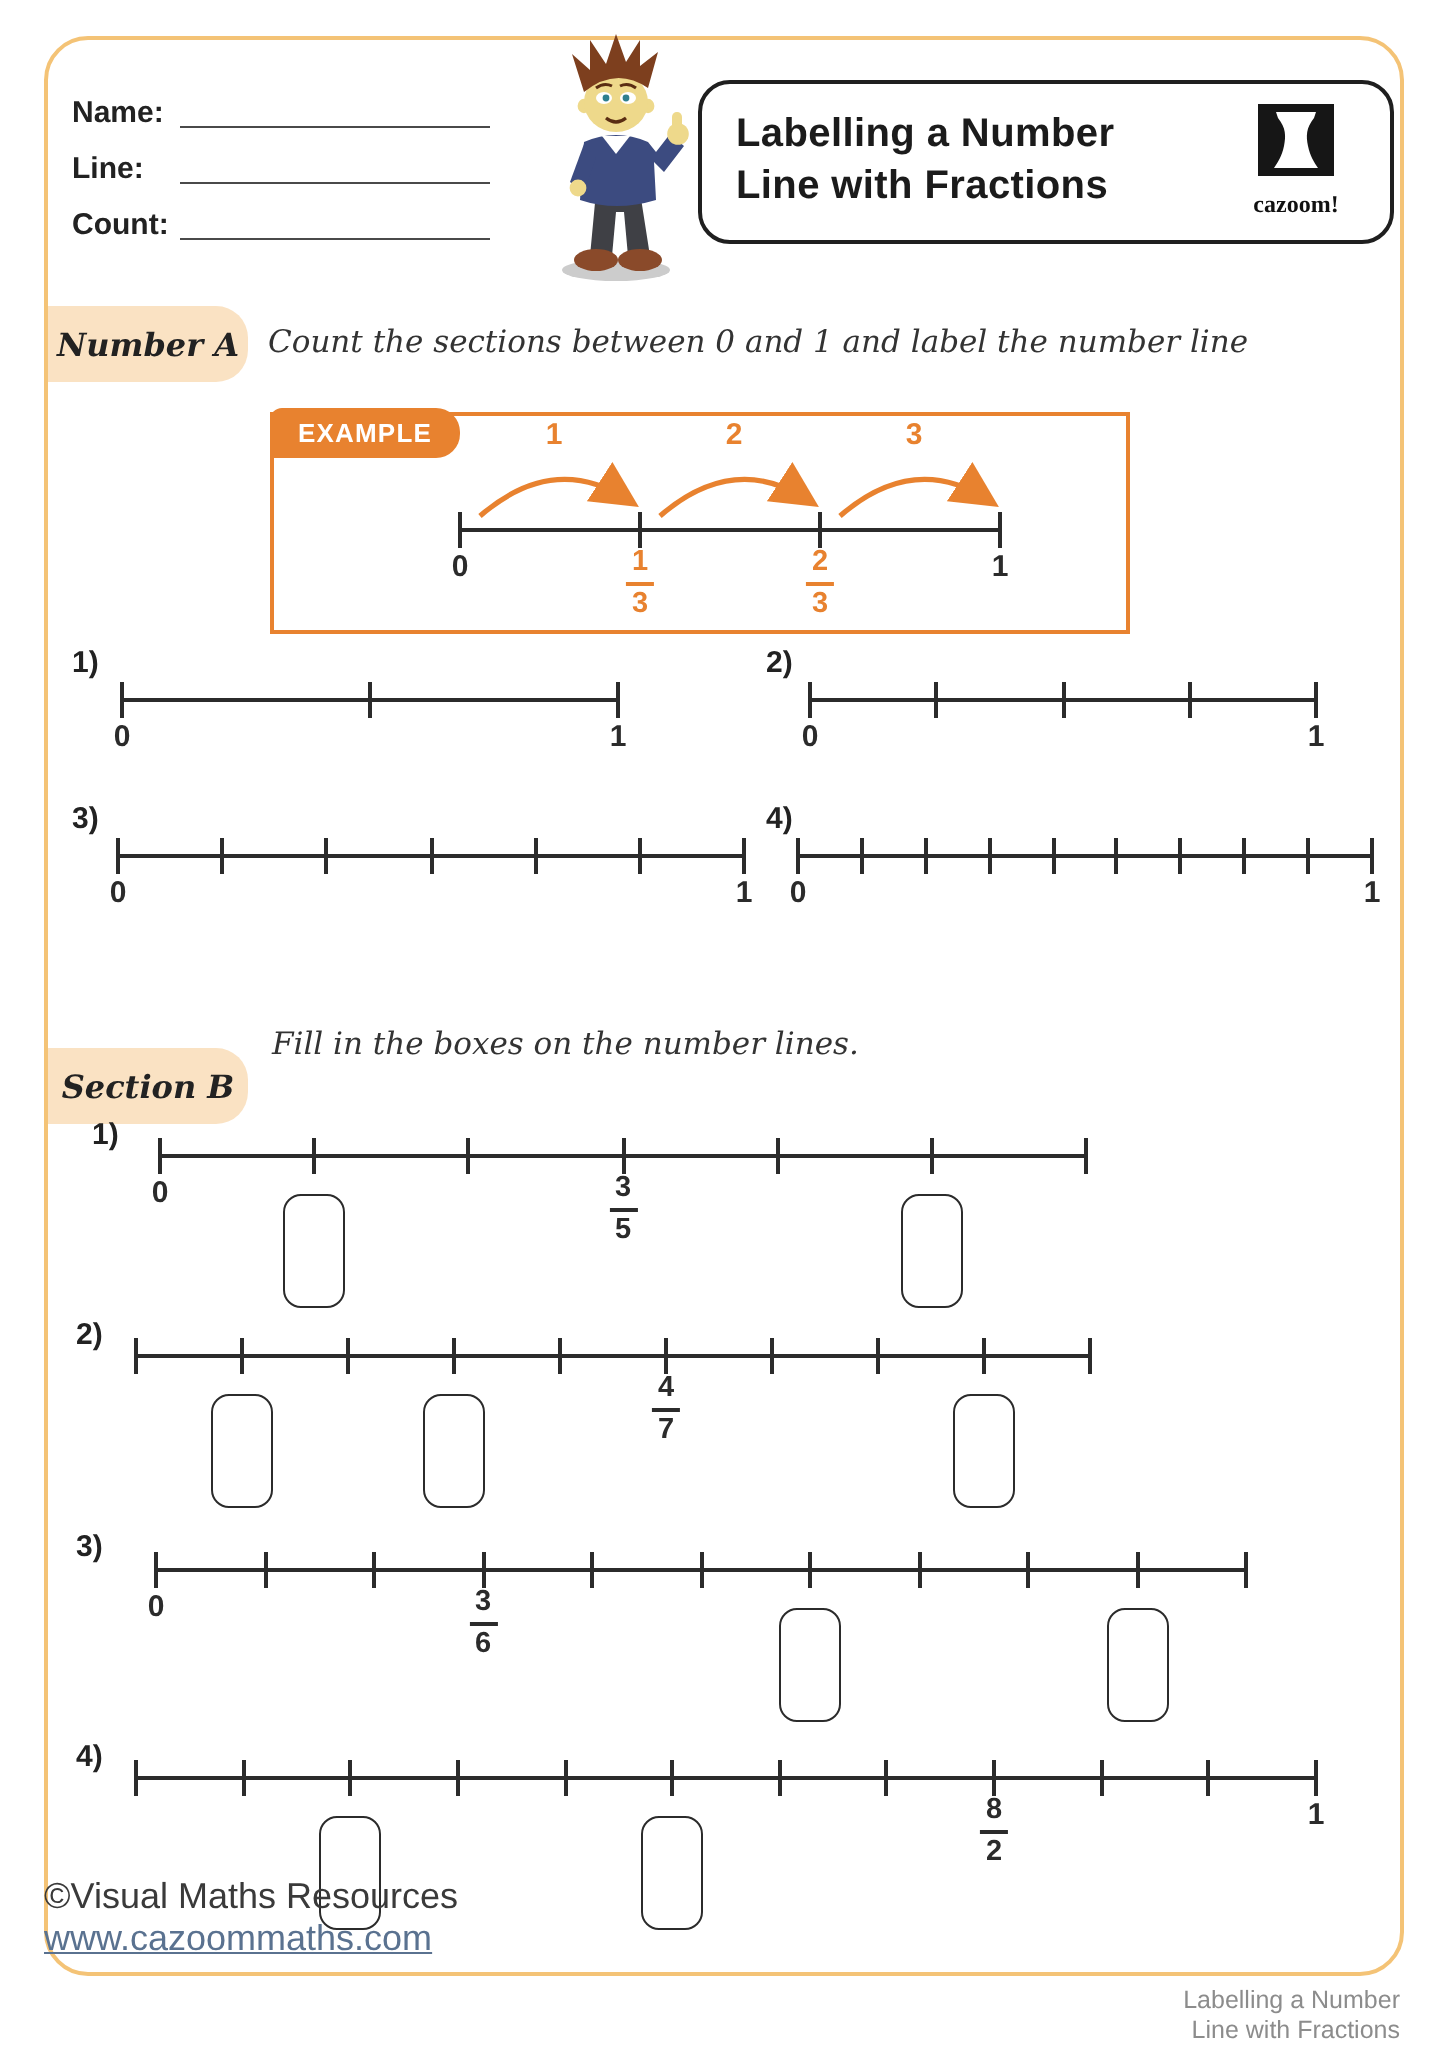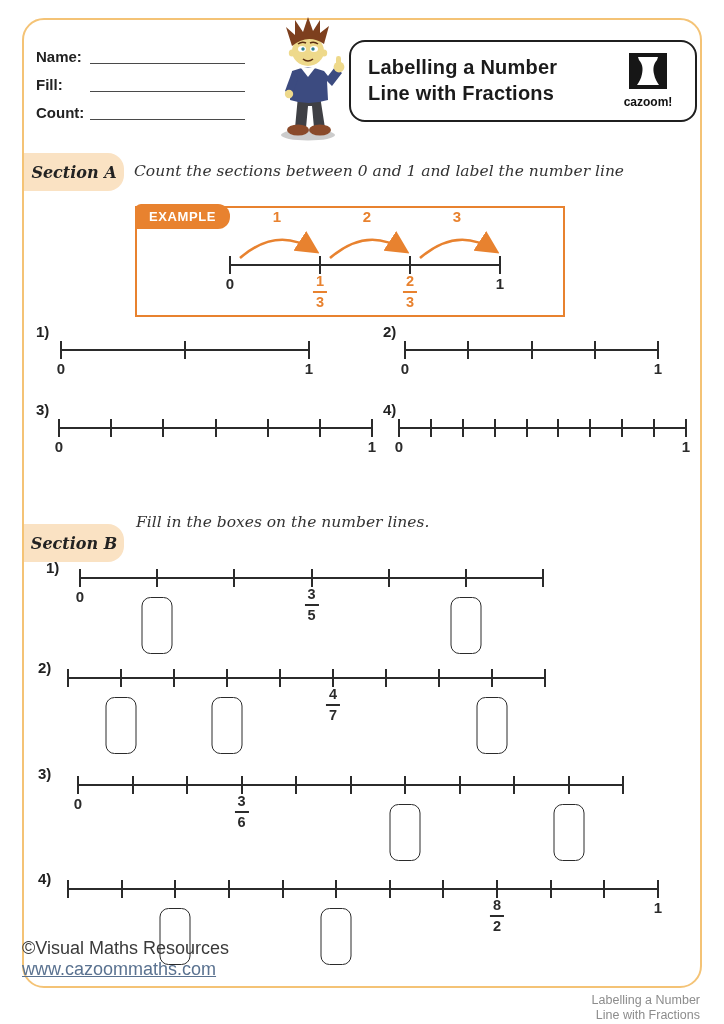--- a/index.html
+++ b/index.html
@@ -9,21 +9,21 @@
          border:2px solid var(--page_border);border-radius:22px;}
   
   .hdr-label{position:absolute;left:36px;font-weight:700;font-size:15px;color:#222;}
   .hdr-line{position:absolute;left:90px;width:155px;height:0;border-bottom:1.6px solid #4a4a4a;}
   .mascot{position:absolute;left:262px;top:14px;}
   .title-box{position:absolute;left:349px;top:40px;width:348px;height:82px;border:2.5px solid #1f1f1f;
              border-radius:16px;background:#fff;display:flex;align-items:center;box-sizing:border-box;}
   .title-text{flex:1;padding-left:17px;font-size:20px;font-weight:700;line-height:1.28;
               letter-spacing:.2px;color:#1b1b1b;}
   .logo{width:78px;text-align:center;padding-right:8px;}
-  .logo-text{font-family:Liberation Sans, sans-serif;font-weight:700;font-size:12px;color:#111;margin-top:0;}
+  .logo-text{font-family:Liberation Serif, serif;font-weight:700;font-size:12px;color:#111;margin-top:0;}
   
   .badge{position:absolute;left:24px;width:100px;height:38px;background:var(--badge_bg);
          border-radius:0 16px 16px 0;display:flex;align-items:center;justify-content:center;}
   .badge span{font-family:"DejaVu Serif",serif;font-style:italic;font-weight:700;font-size:16px;color:#222;}
   .instruction{position:absolute;font-family:"DejaVu Serif",serif;font-style:italic;
                font-size:15.5px;color:#333;white-space:nowrap;}
   
   .example-box{position:absolute;left:135px;top:206px;width:430px;height:111px;
                border:2px solid var(--accent);box-sizing:border-box;}
   .example-tab{position:absolute;left:135px;top:204px;width:95px;height:25px;background:var(--accent);
@@ -49,21 +49,21 @@
                 text-align:right;line-height:1.18;}
 </style>
 </head>
 <body>
 
 <div class="page">
   <div class="frame"></div>
 
   <span class="hdr-label" style="top:48px">Name:</span>
   <div class="hdr-line" style="top:63px"></div>
-  <span class="hdr-label" style="top:76px">Fill:</span>
+  <span class="hdr-label" style="top:76px">Line:</span>
   <div class="hdr-line" style="top:91px"></div>
   <span class="hdr-label" style="top:104px">Count:</span>
   <div class="hdr-line" style="top:119px"></div>
 
   <svg class="mascot" width="92" height="128" viewBox="0 0 92 128">
     <ellipse cx="46" cy="121" rx="27" ry="5.5" fill="#cccccc"></ellipse>
     <path d="M36 82 L33 114 L44 114 L46 92 L50 92 L52 114 L63 114 L58 82 Z" fill="#3f4045"></path>
     <ellipse cx="36" cy="116" rx="11" ry="5.5" fill="#8a4a2a"></ellipse>
     <ellipse cx="58" cy="116" rx="11" ry="5.5" fill="#8a4a2a"></ellipse>
     <path d="M30 57 Q46 50 62 57 L66 62 L73 53 L80 59 L70 72 L65 67 L66 86 Q46 92 28 86 Z" fill="#3c4b80"></path>
@@ -93,21 +93,21 @@
     <div class="logo">
       <svg width="42" height="38" viewBox="0 0 42 38">
         <rect x="2" y="0" width="38" height="36" fill="#161616"></rect>
         <path d="M11 4 H 31 L 30 7 C 26 12 26 16 27 21 C 28 26 30 29 32 32 H 10 C 12 29 14 26 15 21 C 16 16 16 12 12 7 Z" fill="#ffffff"></path>
       </svg>
       <div class="logo-text">cazoom!</div>
     </div>
   </div>
 
   <div class="badge" style="top:153px">
-    <span>Section A</span>
+    <span>Number A</span>
   </div>
   <div class="instruction" style="left:134px;top:162px">Count the sections between 0 and 1 and label the number line</div>
 
   <div class="example-box"></div>
   <div class="example-tab">EXAMPLE</div>
   <svg class="arcs" width="270" height="54" viewBox="0 0 270 54">
     <defs>
       <marker id="arrowhead" markerWidth="9" markerHeight="9" refX="6.5" refY="4.5" orient="auto">
         <path id="arrowhead-shape" d="M0,0 L9,4.5 L0,9 Z" fill="#E8822F"></path>
       </marker>

